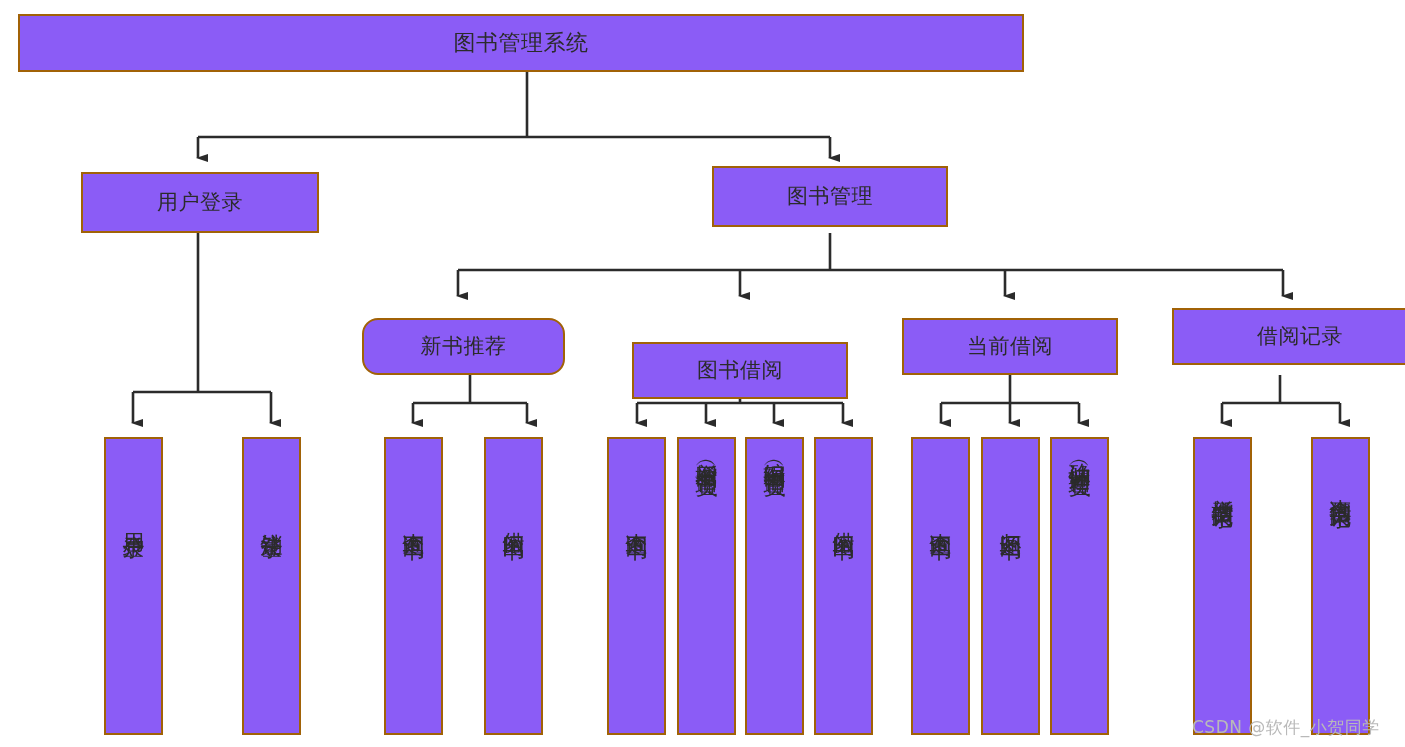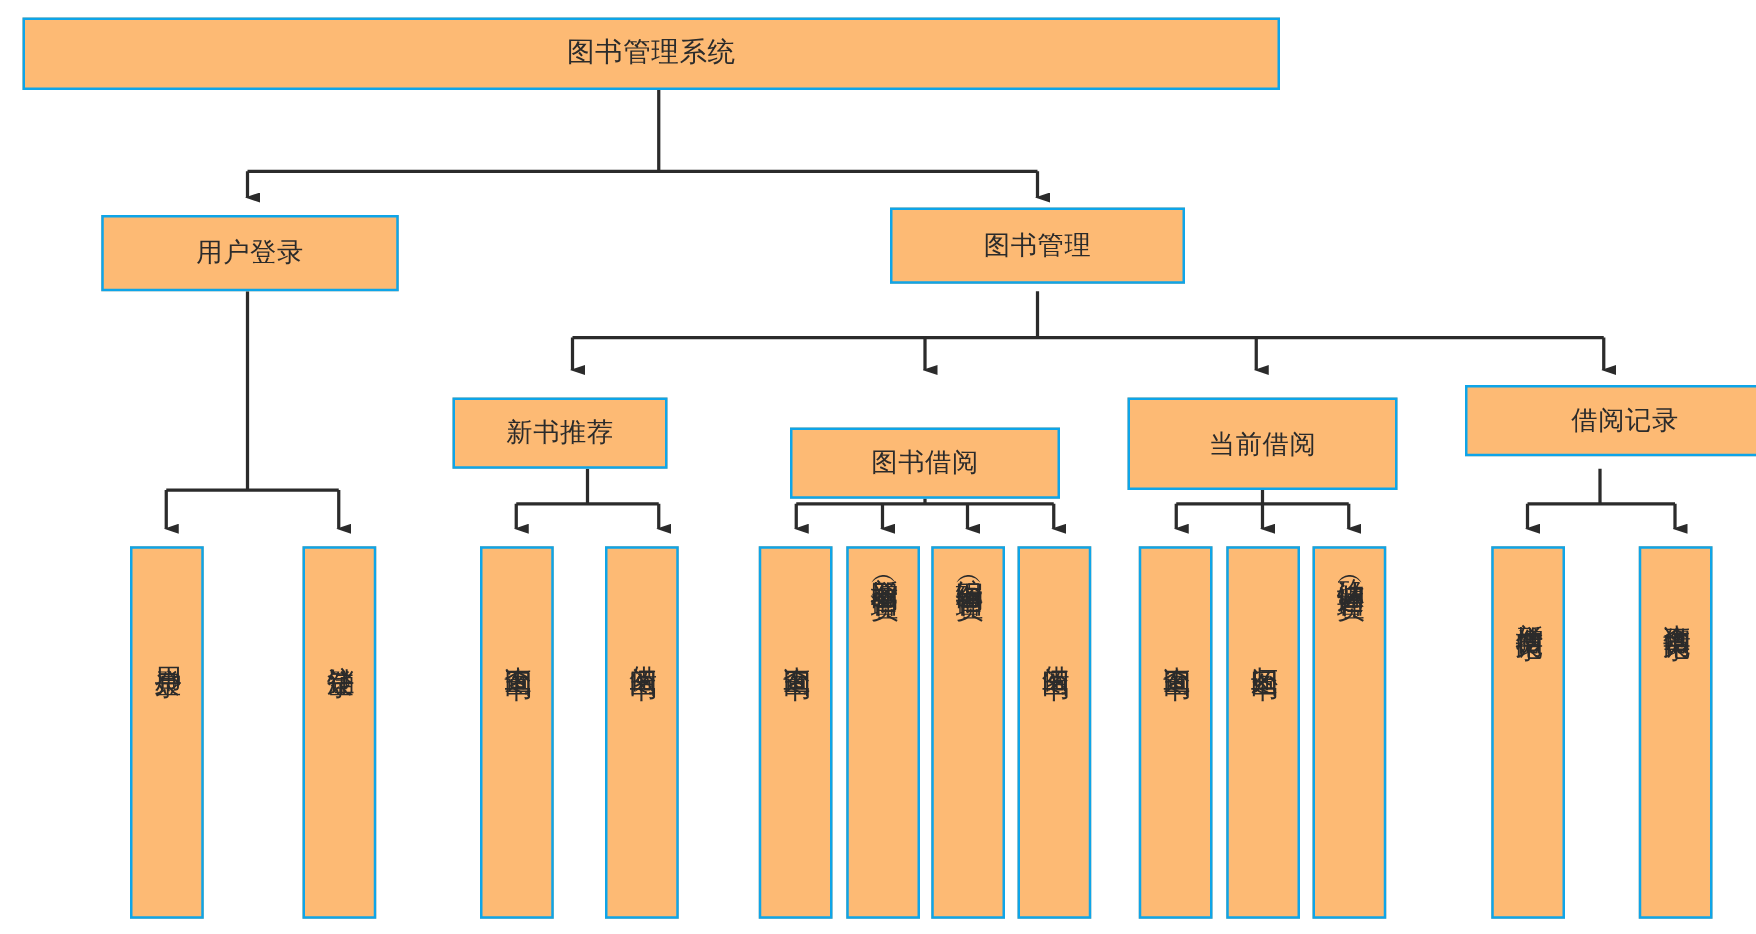--- a/index.html
+++ b/index.html
@@ -21,22 +21,22 @@
     position: absolute;
     left: 0;
     top: 0;
     width: 1405px;
     height: 747px;
     pointer-events: none;
   }
   .node {
     position: absolute;
     box-sizing: border-box;
-    border: 2px solid #0ea5e9;
-    background: #fdba74;
+    border: 2px solid #a16207;
+    background: #8b5cf6;
     display: flex;
     align-items: center;
     justify-content: center;
     color: #2b2b2b;
   }
   .node .lbl {
     display: block;
     text-align: center;
     line-height: 1.05;
     color: #2b2b2b;
@@ -135,27 +135,27 @@
     <span class="lbl">图书管理系统</span>
   </div>
 
   <div class="node h" style="left:81px; top:172px; width:238px; height:61px;">
     <span class="lbl">用户登录</span>
   </div>
   <div class="node h" style="left:712px; top:166px; width:236px; height:61px;">
     <span class="lbl">图书管理</span>
   </div>
 
-  <div class="node h" style="left:362px; top:318px; width:172px; height:57px;">
+  <div class="node h" style="left:362px; top:318px; width:203px; height:57px;border-radius:16px;">
     <span class="lbl">新书推荐</span>
   </div>
   <div class="node h" style="left:632px; top:318px; width:216px; height:57px;margin-top:24px;">
     <span class="lbl">图书借阅</span>
   </div>
-  <div class="node h" style="left:902px; top:318px; width:216px; height:74px;">
+  <div class="node h" style="left:902px; top:318px; width:216px; height:57px;">
     <span class="lbl">当前借阅</span>
   </div>
   <div class="node h" style="left:1172px; top:308px; width:256px; height:57px;">
     <span class="lbl">借阅记录</span>
   </div>
 
   <div class="node v" style="left:104px; top:437px; width:59px; height:298px; padding-top:76px;">
     <span class="lbl">用户登录</span>
   </div>
   <div class="node v" style="left:242px; top:437px; width:59px; height:298px; padding-top:76px;">
@@ -192,14 +192,15 @@
     <span class="lbl">确认归还（管理员）</span>
   </div>
 
   <div class="node v" style="left:1193px; top:437px; width:59px; height:298px; padding-top:42px;">
     <span class="lbl">新增借阅记录</span>
   </div>
   <div class="node v" style="left:1311px; top:437px; width:59px; height:298px; padding-top:42px;">
     <span class="lbl">查询借阅记录</span>
   </div>
 
+  <div class="watermark" style="left:1192px; top:716px;">CSDN @软件_小贺同学</div>
 
 </div>
 
 </body></html>

